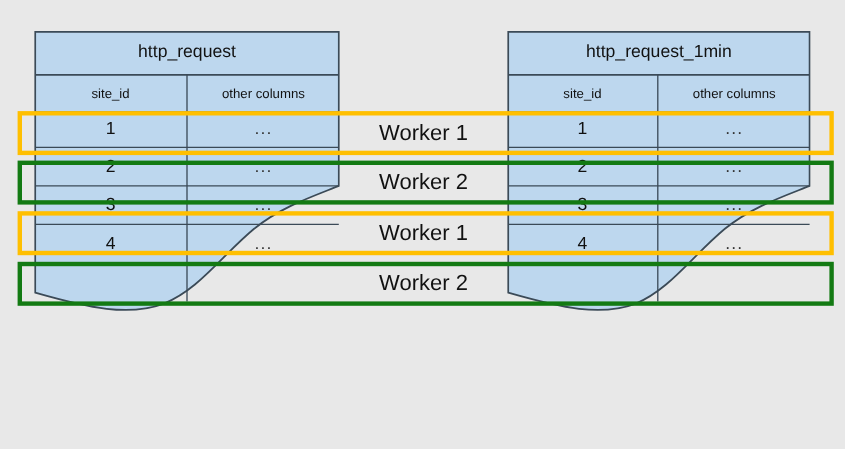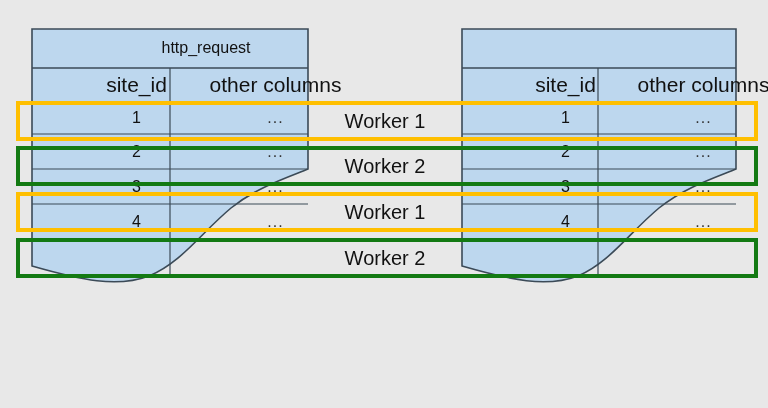--- a/index.html
+++ b/index.html
@@ -15,24 +15,23 @@
   
   .table{position:absolute;}
   .tbl-svg{position:absolute;left:0;top:0;}
   .tbl-text{position:absolute;left:0;top:0;width:100%;height:100%;}
 
   .cellbox{
     position:absolute;
     display:flex;align-items:center;justify-content:center;
     color:#111;
     white-space:nowrap;
-    padding-left:36px;
   }
   .title-cell{font-size:16px;}
-  .head-cell{font-size:21px;}
+  .head-cell{font-size:12px;}
   .data-cell{font-size:16px;}
   .dots{font-size:16px;letter-spacing:1px;color:#333;}
 
   
   .band{
     position:absolute;
     box-sizing:border-box;
     background:transparent;
     pointer-events:none;
   }
@@ -100,20 +99,21 @@
       <line x1="1" y1="40" x2="275" y2="40" stroke="#3b4a57" stroke-width="1.6"></line>
       <line x1="1" y1="74" x2="275" y2="74" stroke="#3b4a57" stroke-width="1.6"></line>
       <line x1="1" y1="106" x2="275" y2="106" stroke="#3b4a57" stroke-width="1.2"></line>
       <line x1="1" y1="141" x2="275" y2="141" stroke="#3b4a57" stroke-width="1.2"></line>
       <line x1="1" y1="176" x2="275" y2="176" stroke="#3b4a57" stroke-width="1.2"></line>
       <line x1="1" y1="211" x2="275" y2="211" stroke="#3b4a57" stroke-width="1.2"></line>
       <line x1="137" y1="40" x2="137" y2="246" stroke="#3b4a57" stroke-width="1.2"></line>
     </svg>
 
     <div class="tbl-text">
+      <div class="cellbox title-cell" style="left:0;top:0;width:276px;height:40px;">http_request_1min</div>
 
       <div class="cellbox head-cell" style="left:0;top:40px;width:137px;height:34px;">site_id</div>
       <div class="cellbox head-cell" style="left:137px;top:40px;width:139px;height:34px;">other columns</div>
 
       <div class="cellbox data-cell" style="left:0;top:74px;width:137px;height:32px;">1</div>
       <div class="cellbox dots" style="left:137px;top:74px;width:139px;height:32px;">...</div>
 
       <div class="cellbox data-cell" style="left:0;top:106px;width:137px;height:35px;">2</div>
       <div class="cellbox dots" style="left:137px;top:106px;width:139px;height:35px;">...</div>
 

